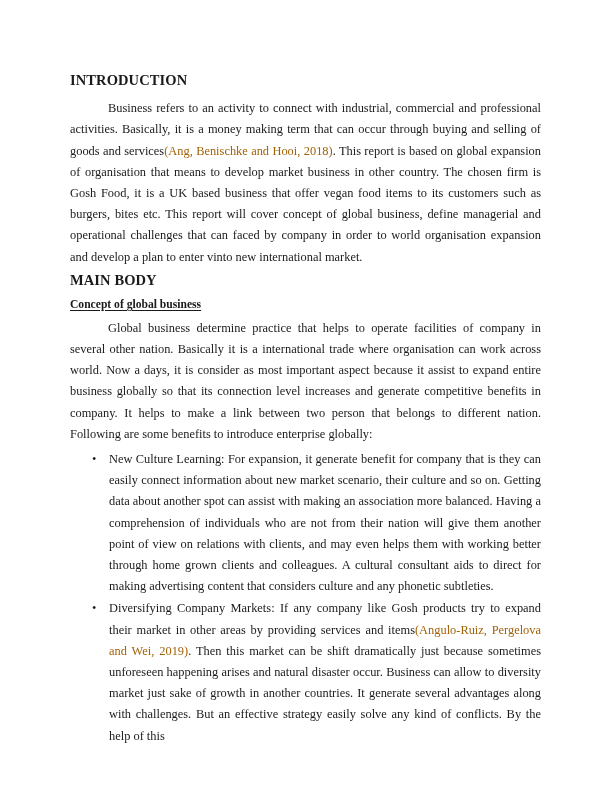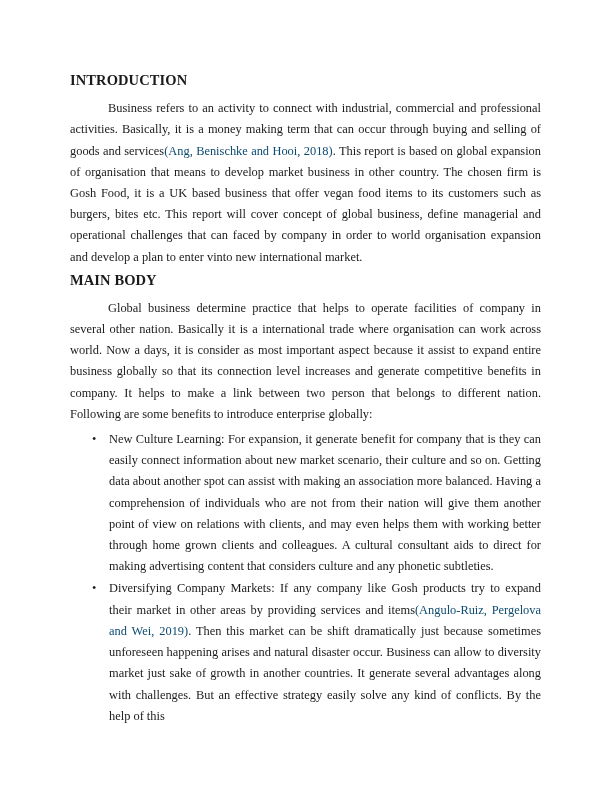--- a/index.html
+++ b/index.html
@@ -81,37 +81,38 @@
   ul.bullets > li .bullet-glyph {
     position: absolute;
     left: 22px;
     top: 0;
     font-size: 12.4px;
     line-height: 21.2px;
     color: #1a1a1a;
   }
 
   .bold { font-weight: normal; }
-  .cite { color: #0c4a6e; }
+  .cite { color: #a16207; }
 
   
   .clip-bottom { }
 </style>
 </head>
 <body>
 
 <div class="page">
   <div class="doc-body">
 
     <h1 class="h1">INTRODUCTION</h1>
 
     <p class="para last-in-block"><span>Business refers to an activity to connect with industrial, commercial and professional activities. Basically, it is a money making term that can occur through buying and selling of goods and services</span><span class="cite">(Ang, Benischke and Hooi, 2018)</span><span>. This report is based on global expansion of organisation that means to develop market business in other country. The chosen firm is Gosh Food, it is a UK based business that offer vegan food items to its customers such as burgers, bites etc. This report will cover concept of global business, define managerial and operational challenges that can faced by company in order to world organisation expansion and develop a plan to enter vinto new international market.</span></p>
 
     <h1 class="h1 spaced-above">MAIN BODY</h1>
 
+    <h2 class="h2">Concept of global business</h2>
 
     <p class="para last-in-block">Global business determine practice that helps to operate facilities of company in several other nation. Basically it is a international trade where organisation can work across world. Now a days, it is consider as most important aspect because it assist to expand entire business globally so that its connection level increases and generate competitive benefits in company. It helps to make a link between two person that belongs to different nation. Following are some benefits to introduce enterprise globally:</p>
 
     <ul class="bullets">
 
       <li>
         <span class="bullet-glyph">•</span><span class="bold">New Culture Learning</span><span>: </span><span>For expansion, it generate benefit for company that is they can easily connect information about new market scenario, their culture and so on. Getting data about another spot can assist with making an association more balanced. Having a comprehension of individuals who are not from their  nation will give them another point of view on relations with clients, and may even helps them with working better through home grown clients and colleagues. A cultural consultant aids to direct for making advertising content that considers culture and any phonetic subtleties.</span>
       </li>
 
       <li class="clip-bottom">

